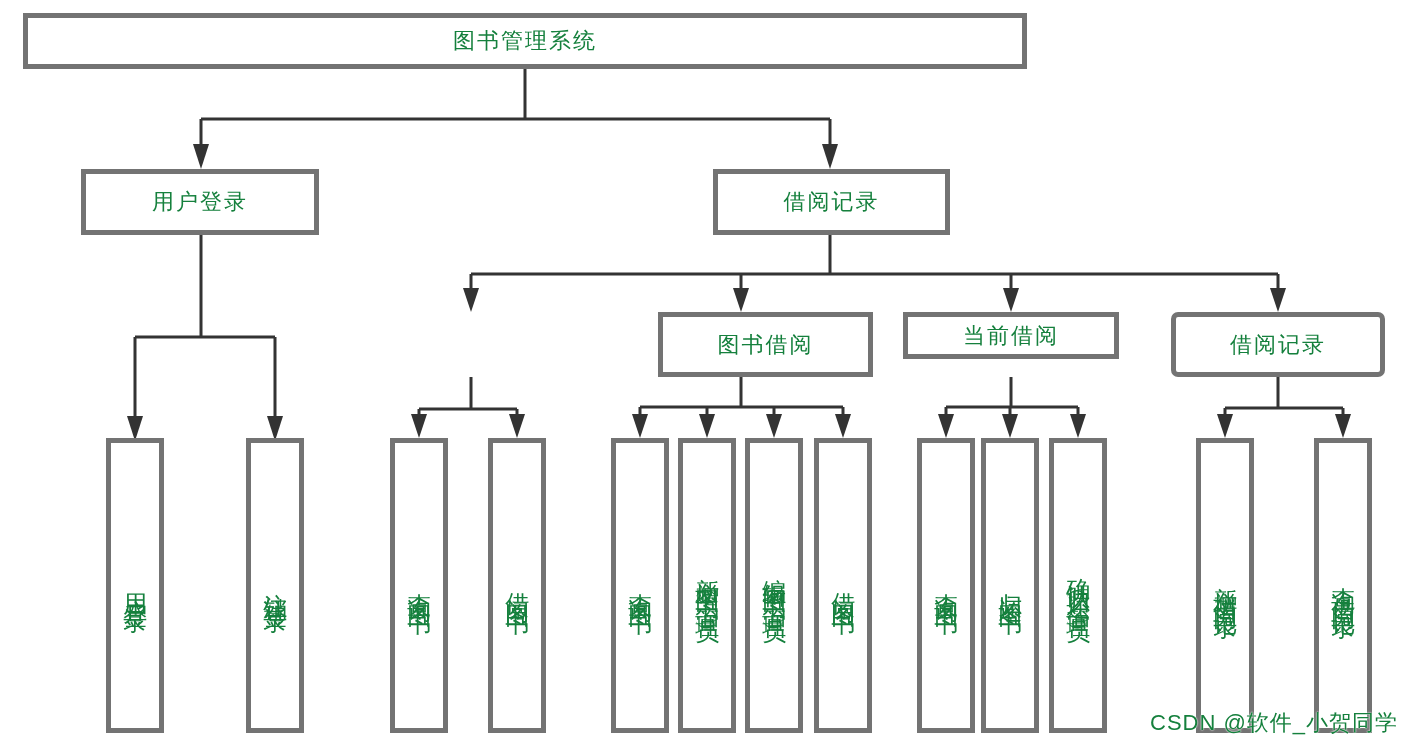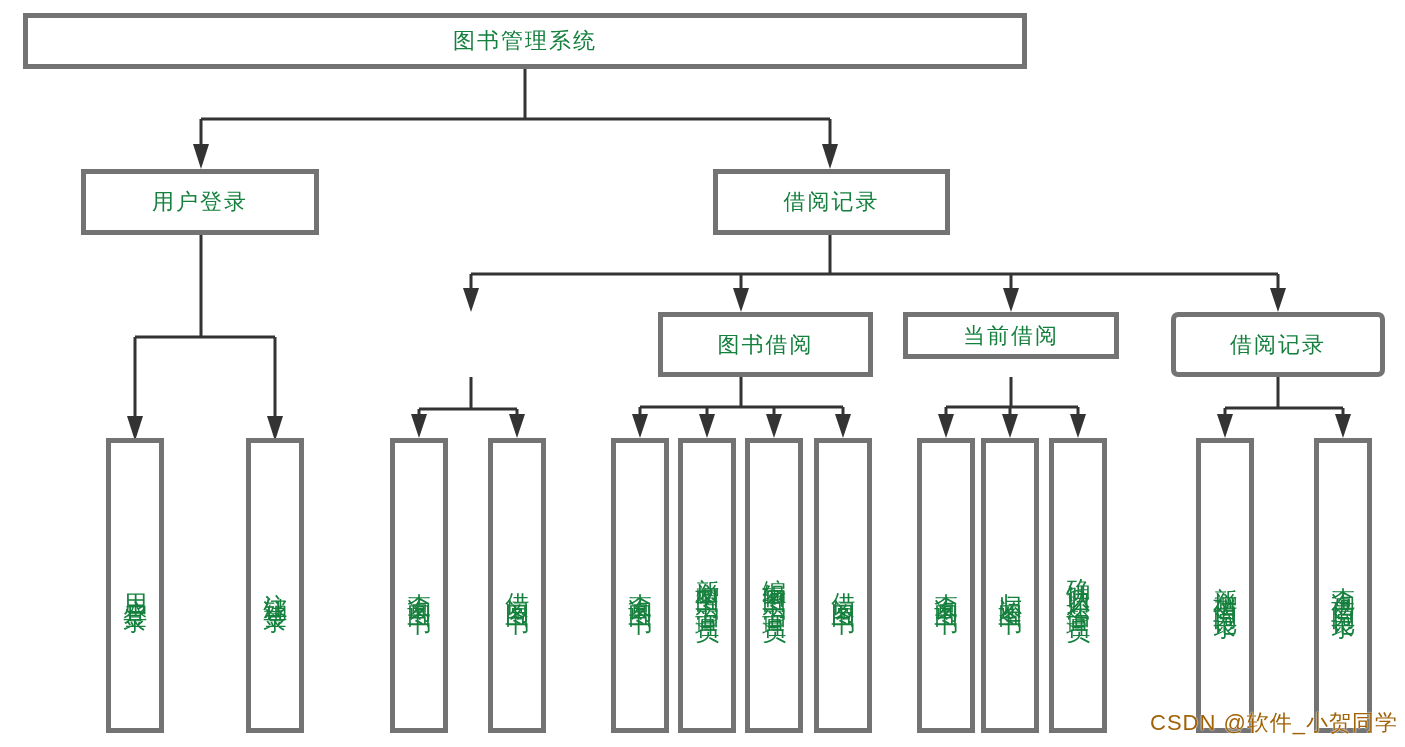--- a/index.html
+++ b/index.html
@@ -78,21 +78,21 @@
   .n-cb-return       { left: 981px;  }
   .n-cb-confirm      { left: 1049px; }
   .n-br-add          { left: 1196px; }
   .n-br-query        { left: 1314px; }
 
   .watermark {
     position: absolute;
     left: 1150px;
     top: 708px;
     font-size: 22px;
-    color: #a16207;
+    color: #15803d;
     letter-spacing: 1px;
     text-shadow: 0 0 2px #ffffff, 0 0 1px #ffffff;
     white-space: nowrap;
   }
 </style>
 </head>
 <body>
 
 <div class="stage">
 

